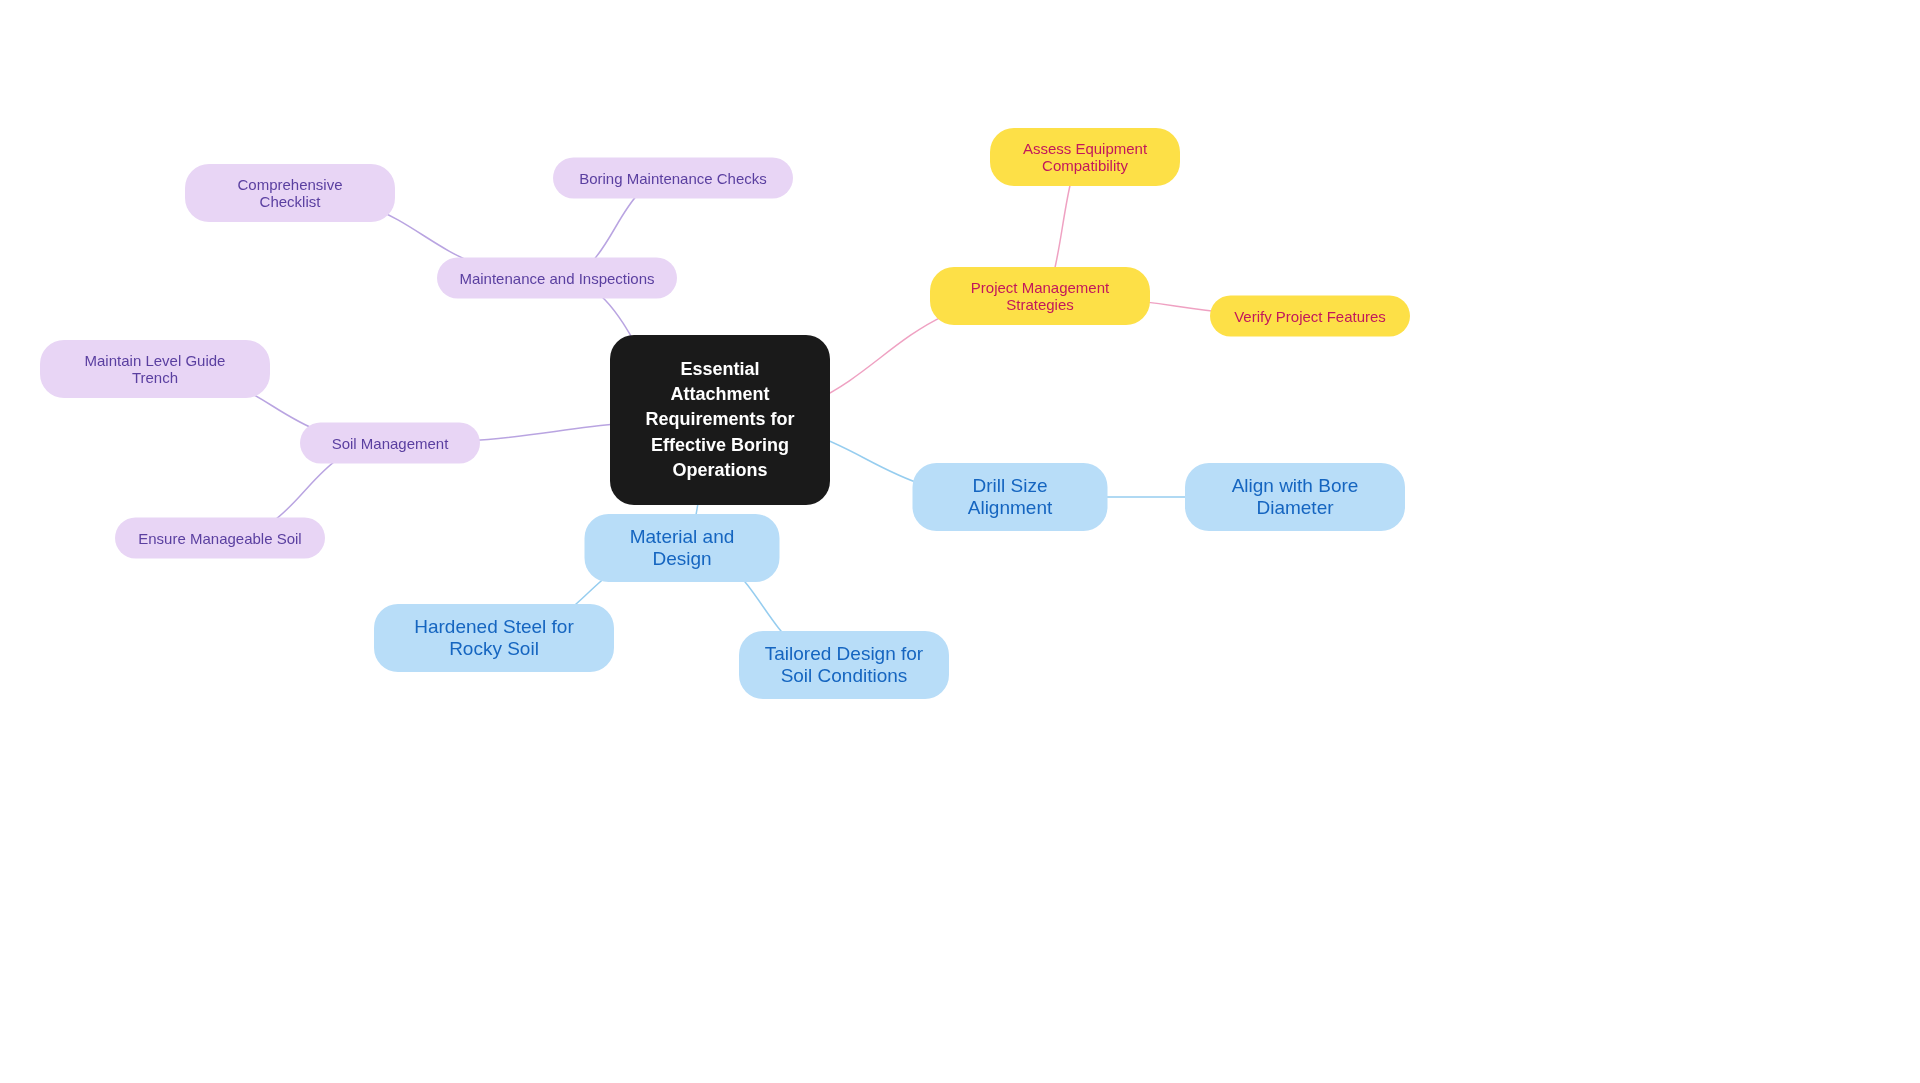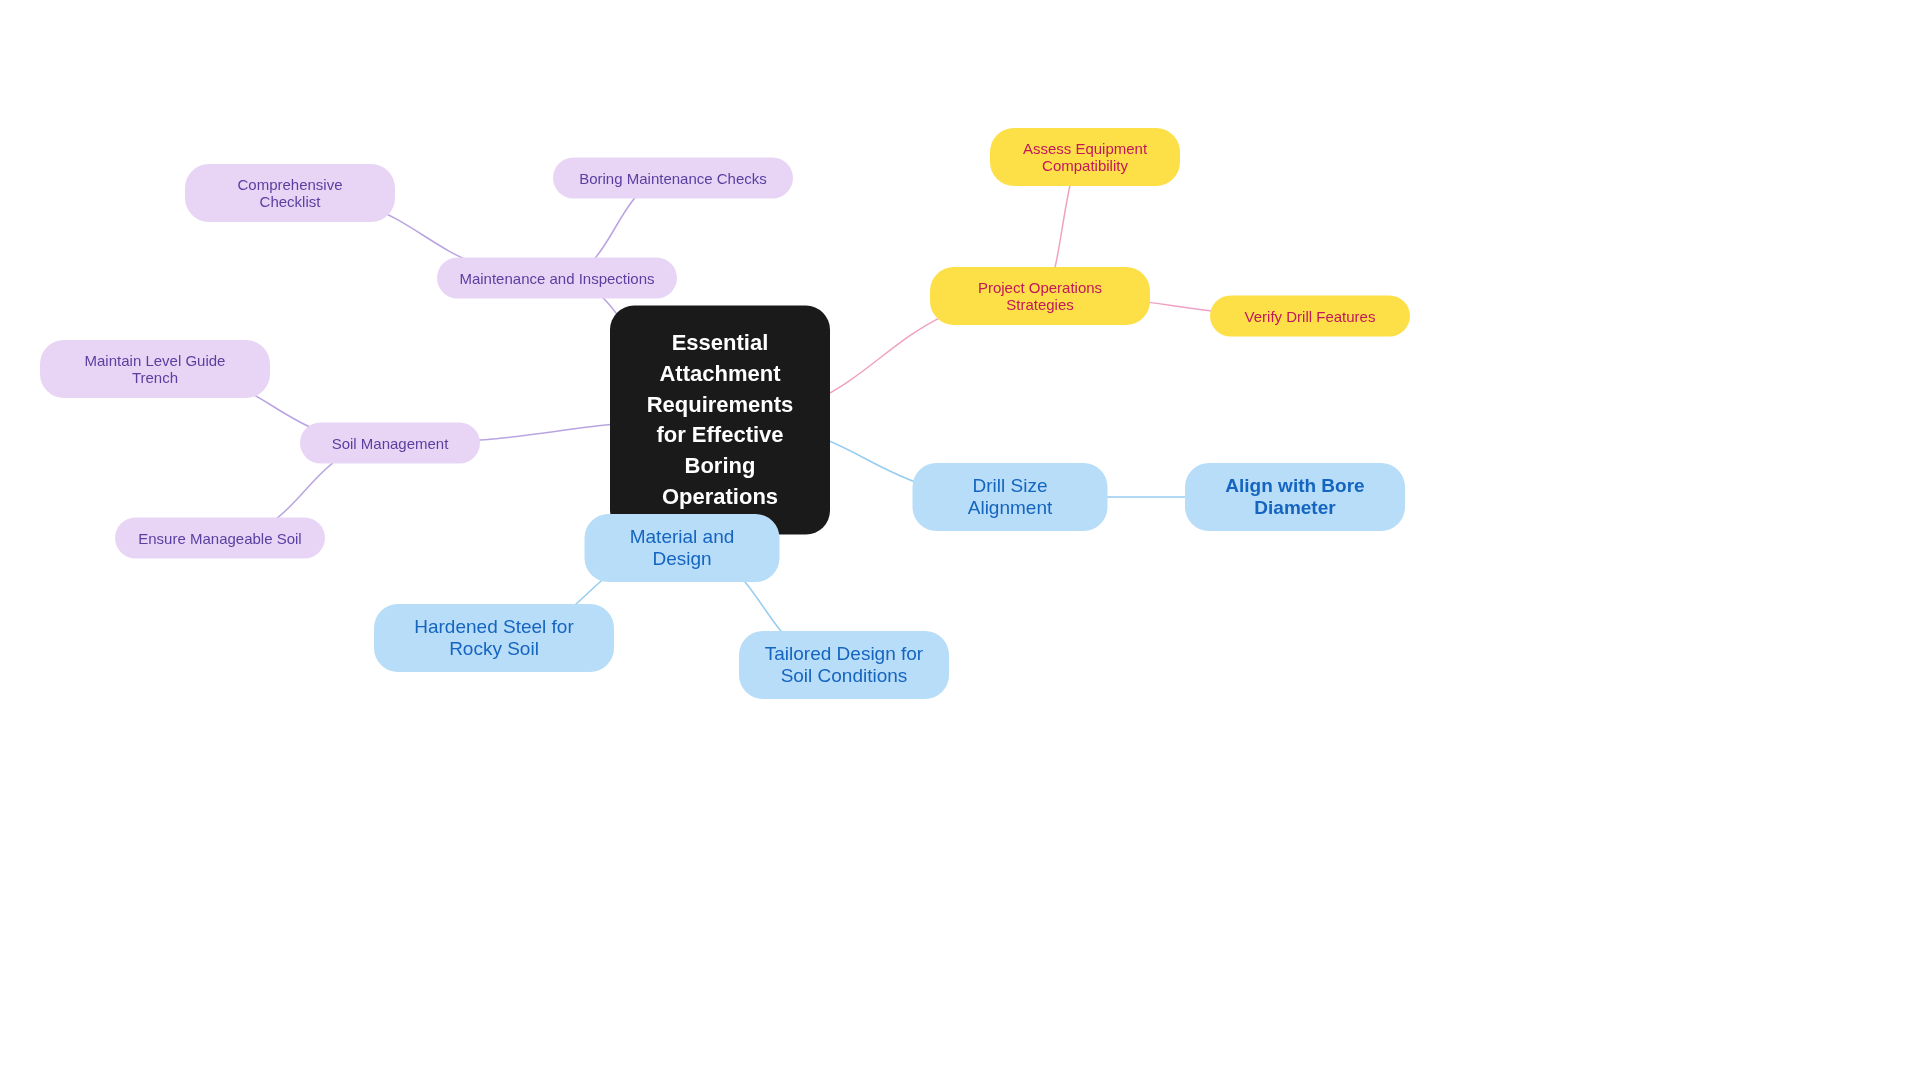--- a/index.html
+++ b/index.html
@@ -36,21 +36,21 @@
       text-align: center;
       font-size: 15px;
       padding: 12px 20px;
       transform: translate(-50%, -50%);
       cursor: default;
     }
 
     .node-center {
       background: #1a1a1a;
       color: #ffffff;
-      font-size: 22px;
+      font-size: 18px;
       font-weight: 600;
       border-radius: 24px;
       width: 220px;
       padding: 22px 24px;
       line-height: 1.4;
     }
 
     .node-purple {
       background: #e8d5f5;
       color: #5a3fa0;
@@ -118,36 +118,36 @@
 
   <div class="node node-purple" id="node-level-guide" style="left: 155px; top: 369px; width: 230px;">
     <span>Maintain Level Guide Trench</span>
   </div>
 
   <div class="node node-purple" id="node-manageable" style="left: 220px; top: 538px; width: 210px;">
     <span>Ensure Manageable Soil</span>
   </div>
 
   <div class="node node-pink" id="node-project-mgmt" style="left: 1040px; top: 296px; width: 220px;">
-    <span>Project Operations Strategies</span>
+    <span>Project Management Strategies</span>
   </div>
 
   <div class="node node-pink" id="node-assess-equip" style="left: 1085px; top: 157px; width: 190px;">
     <span>Assess Equipment Compatibility</span>
   </div>
 
   <div class="node node-pink" id="node-verify-safety" style="left: 1310px; top: 316px; width: 200px;">
-    <span>Verify Drill Features</span>
+    <span>Verify Project Features</span>
   </div>
 
   <div class="node node-blue" id="node-drill-size" style="left: 1010px; top: 497px; width: 195px;">
     <span>Drill Size Alignment</span>
   </div>
 
-  <div class="node node-blue" id="node-align-bore" style="left: 1295px; top: 497px; width: 220px; font-weight: bold;">
+  <div class="node node-blue" id="node-align-bore" style="left: 1295px; top: 497px; width: 220px;">
     <span>Align with Bore Diameter</span>
   </div>
 
   <div class="node node-blue" id="node-material-design" style="left: 682px; top: 548px; width: 195px;">
     <span>Material and Design</span>
   </div>
 
   <div class="node node-blue" id="node-hardened-steel" style="left: 494px; top: 638px; width: 240px; text-align: center;">
     <span>Hardened Steel for Rocky Soil</span>
   </div>

